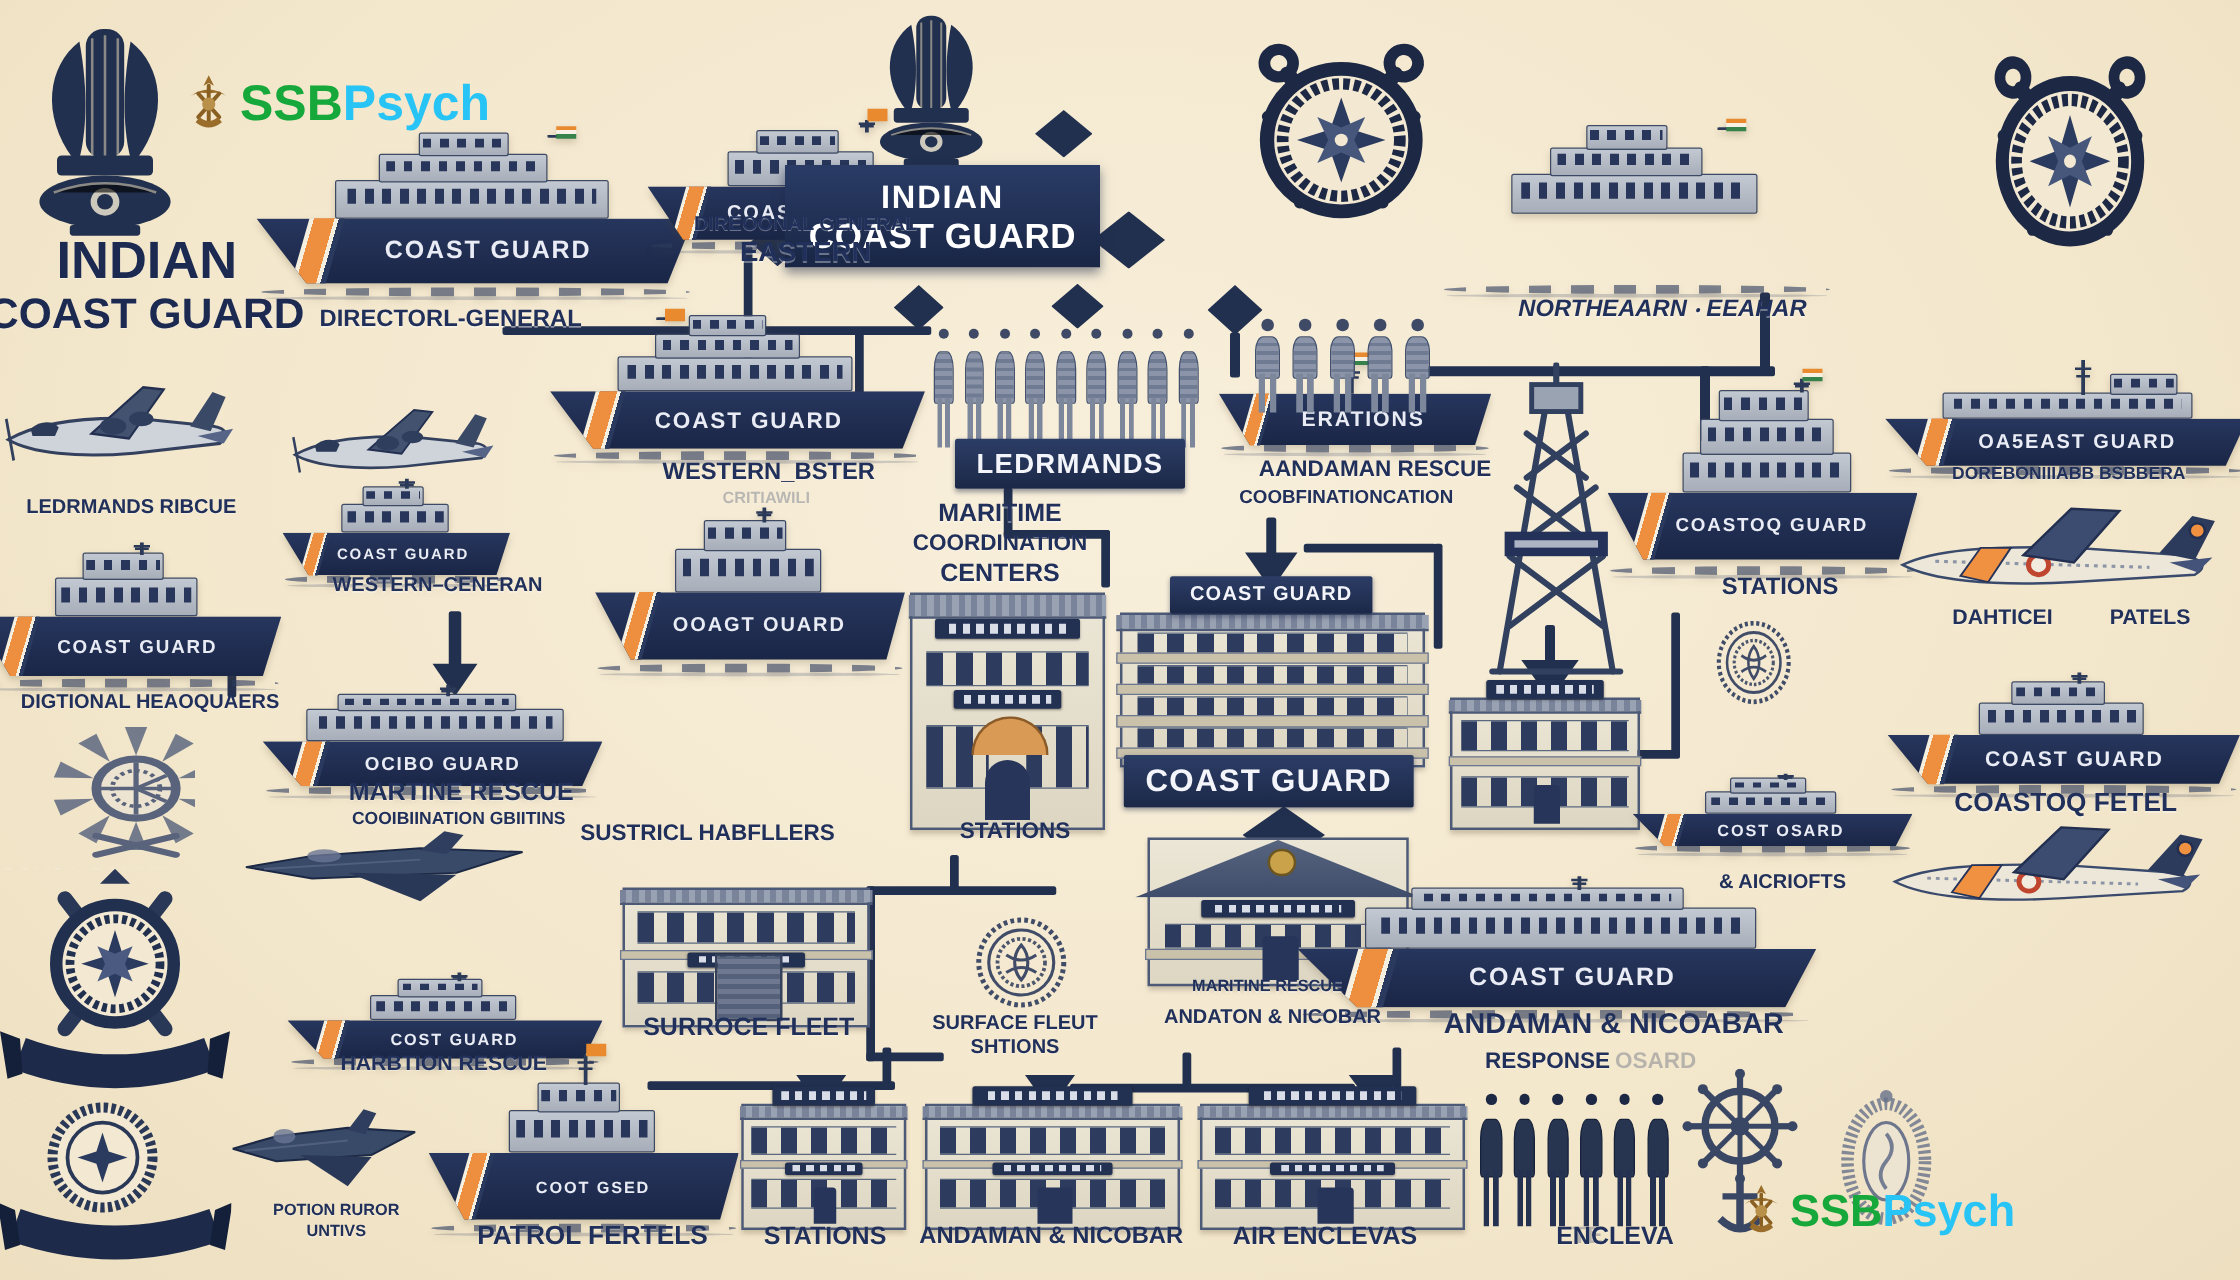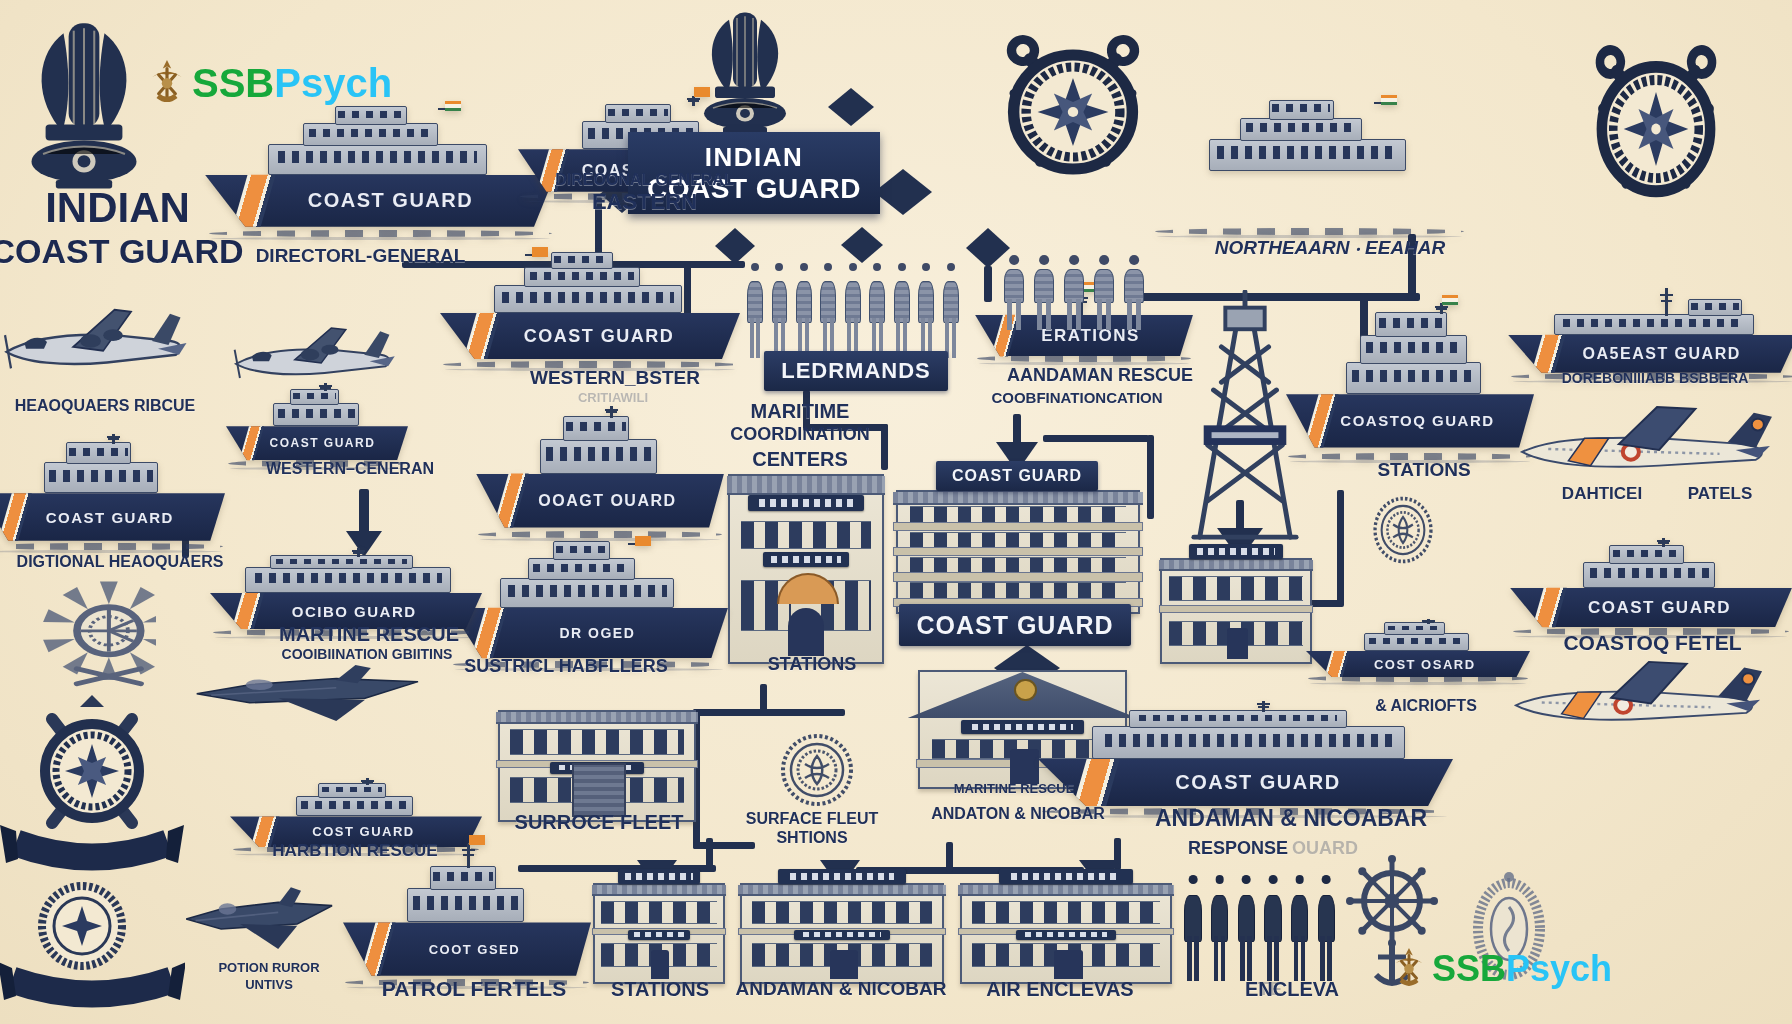--- a/index.html
+++ b/index.html
@@ -516,38 +516,20 @@
         <div class="hulltext" style="font-size: 16px;">OOAGT OUARD</div>
       </div>
       <div class="deck" style="left: 26%; bottom: 43%; width: 46%; height: 22%;">
         <div class="dwin"></div>
       </div>
       <div class="deck" style="left: 35%; bottom: 65%; width: 26%; height: 15%;">
         <div class="dwin"></div>
       </div>
       <div class="mast" style="left: 54%; bottom: 80%; width: 3px; height: 8%;"></div>
     </div>
-    <div class="ship" style="left: 450px; top: 528px; width: 278px; height: 140px;">
-      <div class="waves"></div>
-      <div class="hull" style="height: 36%;">
-        <div class="stripe"></div>
-        <div class="hulltext" style="font-size: 14px;">DR OGED</div>
-      </div>
-      <div class="deck" style="left: 18%; bottom: 43%; width: 62%; height: 20%;">
-        <div class="dwin"></div>
-      </div>
-      <div class="deck" style="left: 28%; bottom: 63%; width: 38%; height: 14%;">
-        <div class="dwin"></div>
-      </div>
-      <div class="deck" style="left: 37%; bottom: 77%; width: 20%; height: 12%;">
-        <div class="dwin"></div>
-      </div>
-      <div class="mast" style="left: 66%; bottom: 89%; width: 3px;"></div>
-      <div class="flag fl-org" style="left: 66%; bottom: 87%; margin-left: 2px;"></div>
-    </div>
     <div class="ship" style="left: 210px; top: 536px; width: 272px; height: 100px;">
       <div class="waves"></div>
       <div class="hull" style="height: 36%;">
         <div class="stripe"></div>
         <div class="hulltext" style="font-size: 15px;">OCIBO GUARD</div>
       </div>
       <div class="deck" style="left: 13%; bottom: 43%; width: 75%; height: 24%;">
         <div class="dwin"></div>
       </div>
       <div class="deck" style="left: 22%; bottom: 67%; width: 52%; height: 12%;">
@@ -847,21 +829,21 @@
       <div class="bfold" style="right: -18px; transform: skewX(-14deg);"></div>
       <div class="b1">INDIAN</div>
       <div class="b2">COAST GUARD</div>
     </div>
     <div class="lb title" style="left: 5px; top: 186px; width: 225px; font-size: 42px;">INDIAN</div>
     <div class="lb title" style="left: -12px; top: 234px; width: 258px; font-size: 34px;">COAST GUARD</div>
     <div class="lb" style="left: 243px; top: 246px; width: 235px; font-size: 19px;">DIRECTORL-GENERAL</div>
     <div class="lb" style="left: 537px; top: 172px; width: 215px; font-size: 16px;">DIREOONAL GENERAL</div>
     <div class="lb" style="left: 537px; top: 191px; width: 215px; font-size: 22px;">EASTERN</div>
     <div class="lb" style="left: 1190px; top: 238px; width: 280px; font-size: 19px; font-style: italic;">NORTHEAARN ‧ EEAHAR</div>
-    <div class="lb" style="left: 0px; top: 398px; width: 210px; font-size: 16px;">HEAOQUAERS RIBCUE</div>
+    <div class="lb" style="left: 0px; top: 398px; width: 210px; font-size: 16px;">LEDRMANDS RIBCUE</div>
     <div class="lb" style="left: 250px; top: 461px; width: 200px; font-size: 16px;">WESTERN–CENERAN</div>
     <div class="lb" style="left: 515px; top: 368px; width: 200px; font-size: 19px;">WESTERN_BSTER</div>
     <div class="lb faint" style="left: 528px; top: 391px; width: 170px; font-size: 13px;">CRITIAWILI</div>
     <div class="lb" style="left: 0px; top: 554px; width: 240px; font-size: 16px;">DIGTIONAL HEAOQUAERS</div>
     <div class="lb" style="left: 258px; top: 624px; width: 222px; font-size: 20px;">MARTINE RESCUE</div>
     <div class="lb" style="left: 236px; top: 647px; width: 262px; font-size: 14px;">COOIBIINATION GBIITINS</div>
     <div class="lb" style="left: 438px; top: 657px; width: 256px; font-size: 18px;">SUSTRICL HABFLLERS</div>
     <div class="lb" style="left: 732px; top: 401px; width: 136px; font-size: 20px;">MARITIME</div>
     <div class="lb" style="left: 706px; top: 425px; width: 188px; font-size: 18px;">COORDINATION</div>
     <div class="lb" style="left: 732px; top: 449px; width: 136px; font-size: 20px;">CENTERS</div>
@@ -874,21 +856,21 @@
     <div class="lb" style="left: 1668px; top: 485px; width: 104px; font-size: 17px;">PATELS</div>
     <div class="lb" style="left: 1550px; top: 632px; width: 205px; font-size: 21px;">COASTOQ FETEL</div>
     <div class="lb" style="left: 1352px; top: 698px; width: 148px; font-size: 16px;">&amp; AICRIOFTS</div>
     <div class="lb" style="left: 503px; top: 812px; width: 192px; font-size: 20px;">SURROCE FLEET</div>
     <div class="lb" style="left: 728px; top: 811px; width: 168px; font-size: 16px;">SURFACE FLEUT</div>
     <div class="lb" style="left: 742px; top: 830px; width: 140px; font-size: 16px;">SHTIONS</div>
     <div class="lb" style="left: 898px; top: 782px; width: 232px; font-size: 13px;">MARITINE RESCUE</div>
     <div class="lb" style="left: 900px; top: 806px; width: 236px; font-size: 16px;">ANDATON &amp; NICOBAR</div>
     <div class="lb" style="left: 1130px; top: 807px; width: 322px; font-size: 23px;">ANDAMAN &amp; NICOABAR</div>
     <div class="lb" style="left: 1188px; top: 839px; width: 100px; font-size: 18px;">RESPONSE</div>
-    <div class="lb faint" style="left: 1292px; top: 839px; width: 60px; font-size: 18px;">OUARD</div>
+    <div class="lb faint" style="left: 1292px; top: 839px; width: 60px; font-size: 18px;">OSARD</div>
     <div class="lb" style="left: 250px; top: 842px; width: 210px; font-size: 17px;">HARBTION RESCUE</div>
     <div class="lb" style="left: 195px; top: 961px; width: 148px; font-size: 13px;">POTION RUROR</div>
     <div class="lb" style="left: 200px; top: 978px; width: 138px; font-size: 13px;">UNTIVS</div>
     <div class="lb" style="left: 368px; top: 978px; width: 212px; font-size: 21px;">PATROL FERTELS</div>
     <div class="lb" style="left: 600px; top: 979px; width: 120px; font-size: 20px;">STATIONS</div>
     <div class="lb" style="left: 720px; top: 979px; width: 242px; font-size: 19px;">ANDAMAN &amp; NICOBAR</div>
     <div class="lb" style="left: 965px; top: 979px; width: 190px; font-size: 20px;">AIR ENCLEVAS</div>
     <div class="lb faint" style="left: 1252px; top: 979px; width: 36px; font-size: 19px;">TE</div>
     <div class="lb" style="left: 1228px; top: 979px; width: 128px; font-size: 20px;">ENCLEVA</div>
     <div class="wm" style="left: 146px; top: 58px;">

